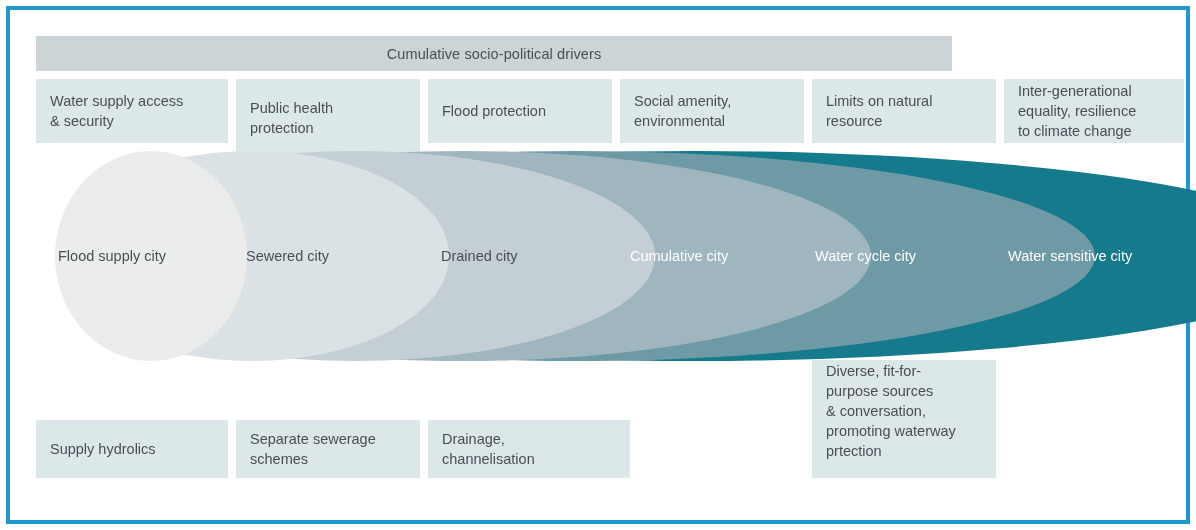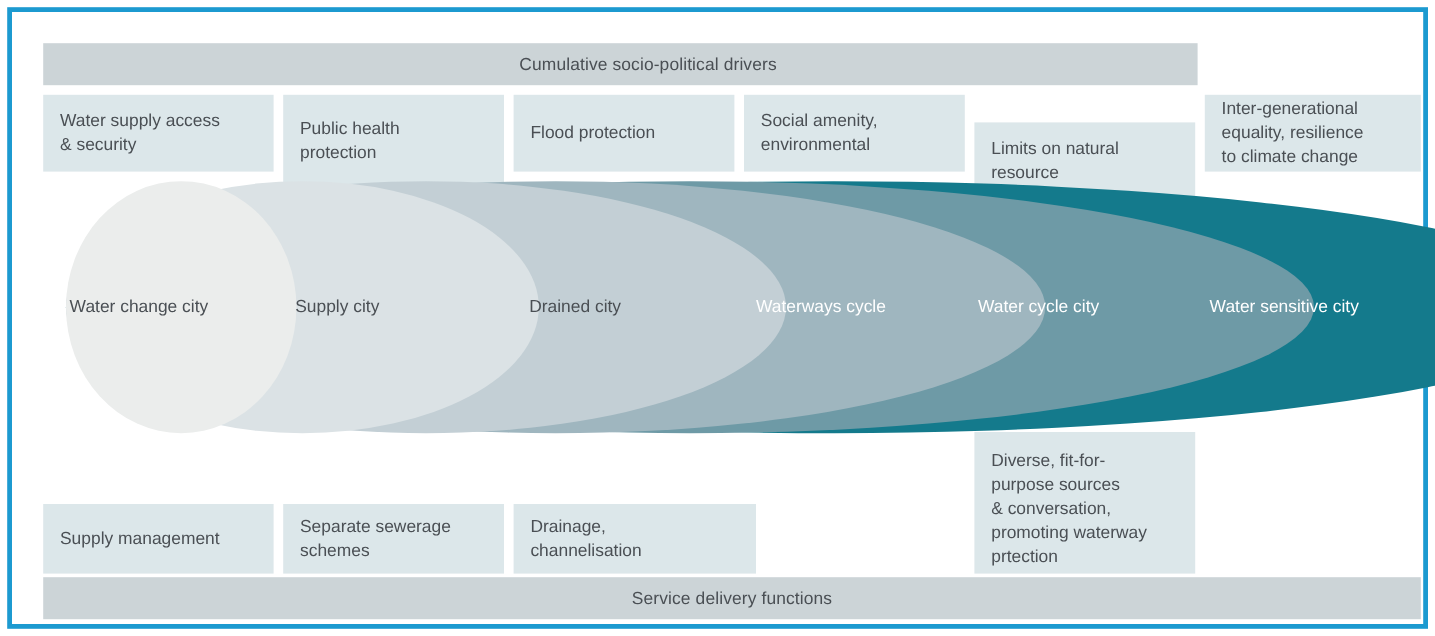--- a/index.html
+++ b/index.html
@@ -30,21 +30,21 @@
   }
   
   .banner{
     position:absolute;
     background:#ccd4d7;
     color:#4a4f54;
     font-size:14.5px;
     display:flex;align-items:center;justify-content:center;
     letter-spacing:.1px;
   }
-  #banner-top{left:16px;top:16px;width:916px;height:35px;padding-left:46px;}
+  #banner-top{left:16px;top:16px;width:916px;height:35px;}
   #banner-bottom{left:16px;top:461px;width:1148px;height:35px;}
 
   
   .pbox{
     position:absolute;
     background:#dce7ea;
     color:#4a4f54;
     font-size:14.5px;
     line-height:1.38;
     box-sizing:border-box;
@@ -52,29 +52,29 @@
     display:flex;
     align-items:center;
   }
   .pbox span{display:block;}
 
   
   #drv0{left:16px;   top:59px; width:192px; height:64px;}
   #drv1{left:216px;  top:59px; width:184px; height:78px;}
   #drv2{left:408px;  top:59px; width:184px; height:64px;}
   #drv3{left:600px;  top:59px; width:184px; height:64px;}
-  #drv4{left:792px;  top:59px; width:184px; height:64px;margin-top:23px;}
+  #drv4{left:792px;  top:59px; width:184px; height:64px;}
   #drv5{left:984px;  top:59px; width:180px; height:64px;}
 
   
   #fn0{left:16px;   top:400px; width:192px; height:58px;}
   #fn1{left:216px;  top:400px; width:184px; height:58px;align-items:center;}
   #fn2{left:408px;  top:400px; width:202px; height:58px;}
   #fn3{left:600px;  top:400px; width:184px; height:58px;}
-  #fn4{left:792px;  top:340px; width:184px; height:118px; align-items:flex-start; padding-top:14px;}
+  #fn4{left:792px;  top:340px; width:184px; height:118px; align-items:flex-start; padding-top:1px;}
   #fn5{left:984px;  top:322px; width:180px; height:136px; align-items:flex-start; padding-top:12px;}
 
   
   #ellipses{
     position:absolute;
     left:0;top:0;width:1176px;height:510px;
     pointer-events:none;
   }
   #ellipses svg{display:block;}
   .city-label{
@@ -116,38 +116,37 @@
 
       <div id="ellipses">
           <svg width="1176" height="510" viewBox="0 0 1176 510">
             <ellipse cx="675" cy="236" rx="640" ry="105" fill="#147a8c"></ellipse>
             <ellipse cx="555" cy="236" rx="520" ry="105" fill="#6e9aa6"></ellipse>
             <ellipse cx="443" cy="236" rx="408" ry="105" fill="#9fb6bf"></ellipse>
             <ellipse cx="335" cy="236" rx="300" ry="105" fill="#c3cfd5"></ellipse>
             <ellipse cx="232" cy="236" rx="197" ry="105" fill="#dbe2e5"></ellipse>
             <ellipse cx="131" cy="236" rx="96" ry="105" fill="#ebedec"></ellipse>
           </svg>
-          <div class="city-label lbl-dark" style="left: 38px; top: 236px;">Water change city</div>
-          <div class="city-label lbl-dark" style="left: 226px; top: 236px;">Supply city</div>
+          <div class="city-label lbl-dark" style="left: 38px; top: 236px;">Flood supply city</div>
+          <div class="city-label lbl-dark" style="left: 226px; top: 236px;">Sewered city</div>
           <div class="city-label lbl-dark" style="left: 421px; top: 236px;">Drained city</div>
-          <div class="city-label lbl-light" style="left: 610px; top: 236px;">Waterways cycle</div>
+          <div class="city-label lbl-light" style="left: 610px; top: 236px;">Cumulative city</div>
           <div class="city-label lbl-light" style="left: 795px; top: 236px;">Water cycle city</div>
           <div class="city-label lbl-light" style="left: 988px; top: 236px;">Water sensitive city</div>
         </div>
 
       <div class="pbox" id="fn0">
-        <span>Supply management</span>
+        <span>Supply hydrolics</span>
       </div>
       <div class="pbox" id="fn1">
         <span>Separate sewerage<br>schemes</span>
       </div>
       <div class="pbox" id="fn2">
         <span>Drainage,<br>channelisation</span>
       </div>
       <div class="pbox" id="fn4">
         <span>Diverse, fit-for-<br>purpose sources<br>&amp; conversation,<br>promoting waterway<br>prtection</span>
       </div>
 
-      <div class="banner" id="banner-bottom">Service delivery functions</div>
 
     </div>
   </div>
 </div>
 
 </body></html>

